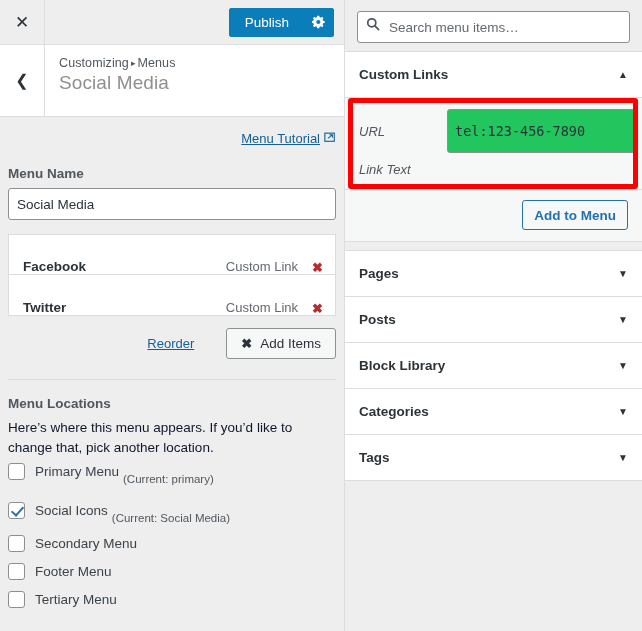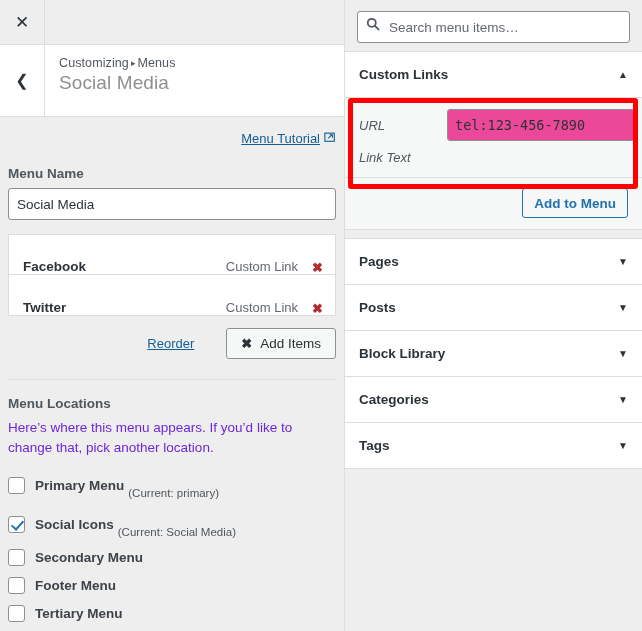--- a/index.html
+++ b/index.html
@@ -242,23 +242,22 @@
   }
 
   .loc-title {
     font-size: 13.5px;
     font-weight: 700;
     color: #50575e;
     margin: 16px 0 7px 0;
   }
   .loc-desc {
     font-size: 13.5px;
-    color: #6d28d9;
+    color: #0f172a;
     line-height: 1.45;
-    margin-bottom: 14px;
     max-width: 300px;
   }
   .loc-row {
     display: flex;
     align-items: center;
     margin-bottom: 11px;
     cursor: pointer;
   }
   .cbx {
     width: 17px; height: 17px;
@@ -275,21 +274,20 @@
     position: absolute;
     left: 5px; top: 1px;
     width: 5px; height: 10px;
     border: solid #2271b1;
     border-width: 0 2px 2px 0;
     transform: rotate(42deg);
   }
   .loc-name {
     font-size: 13.5px;
     color: #3c434a;
-    font-weight: bold;
   }
   .loc-current {
     font-size: 11.5px;
     color: #50575e;
     margin-left: 4px;
     margin-top: 16px;
   }
 
   
   .avail-panel {
@@ -363,24 +361,24 @@
   .cl-row:last-of-type { margin-bottom: 0; }
   .cl-label {
     width: 88px;
     min-width: 88px;
     font-size: 13px;
     color: #50575e;
     font-style: italic;
   }
   .cl-input {
     flex: 1;
-    height: 32px;
+    height: 44px;
     border: 1px solid #8c8f94;
     border-radius: 3px;
-    background: #ec4899;
+    background: #22c55e;
     font-size: 13.5px;
     color: #2c3338;
     padding: 0 7px;
     outline: none;
     font-family: "Liberation Sans", sans-serif;
   }
   .cl-input.mono {
     font-family: "DejaVu Sans Mono", "Liberation Mono", monospace;
     font-size: 13.5px;
   }
@@ -429,20 +427,32 @@
 </head>
 <body>
 
 <div id="app">
 
   <div class="customizer">
 
     <div class="cust-topbar">
       <div class="close-btn">
         <span class="glyph">✕</span>
+      </div>
+      <div class="topbar-actions">
+        <div class="publish-wrap">
+          <button class="publish-btn">Publish</button>
+          <div class="publish-gear">
+            <span>
+              <svg width="14" height="14" viewBox="0 0 20 20" fill="#ffffff" aria-hidden="true">
+                <path d="M18 11.5v-3l-2.2-.4a6.2 6.2 0 0 0-.7-1.7l1.3-1.8-2.1-2.1-1.8 1.3a6.2 6.2 0 0 0-1.7-.7L10.4 1h-3l-.4 2.1a6.2 6.2 0 0 0-1.7.7L3.5 2.5 1.4 4.6l1.3 1.8a6.2 6.2 0 0 0-.7 1.7L-0.1 8.5v3l2.1.4c.2.6.4 1.2.7 1.7l-1.3 1.8 2.1 2.1 1.8-1.3c.5.3 1.1.5 1.7.7l.4 2.1h3l.4-2.1c.6-.2 1.2-.4 1.7-.7l1.8 1.3 2.1-2.1-1.3-1.8c.3-.5.5-1.1.7-1.7L18 11.5zM9 13a3 3 0 1 1 0-6 3 3 0 0 1 0 6z"></path>
+              </svg>
+            </span>
+          </div>
+        </div>
       </div>
     </div>
 
     <div class="section-head">
       <div class="back-btn">
         <span class="chev">❮</span>
       </div>
       <div class="section-titles">
         <div class="breadcrumb">
           <span>Customizing</span><span class="sep">▸</span><span>Menus</span>

